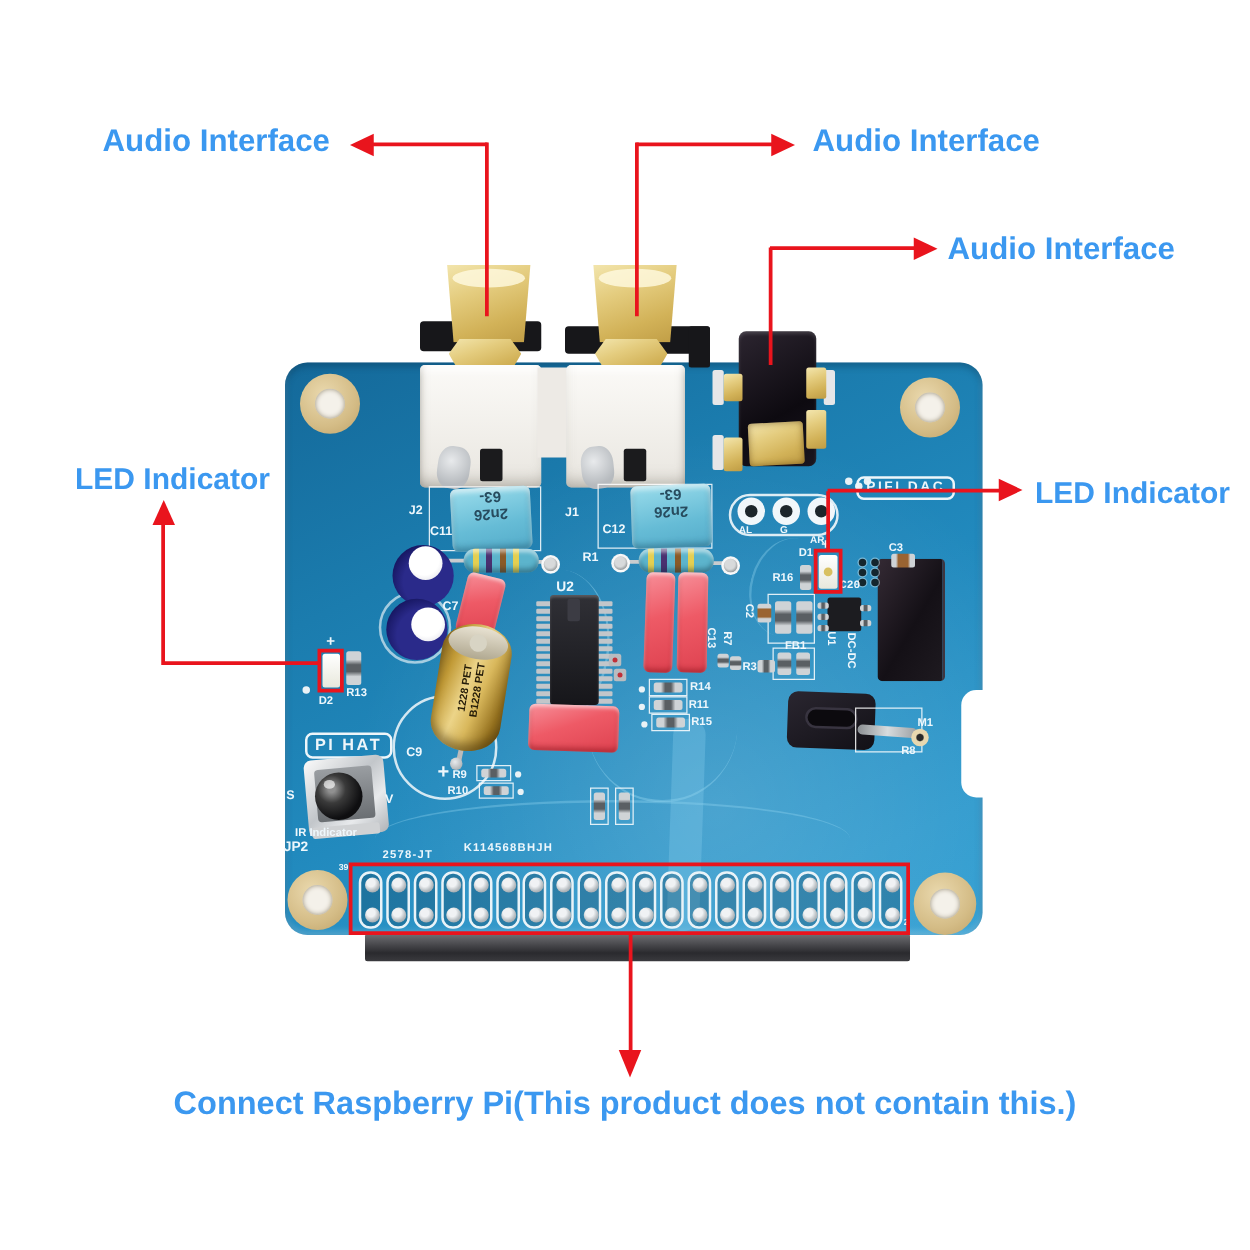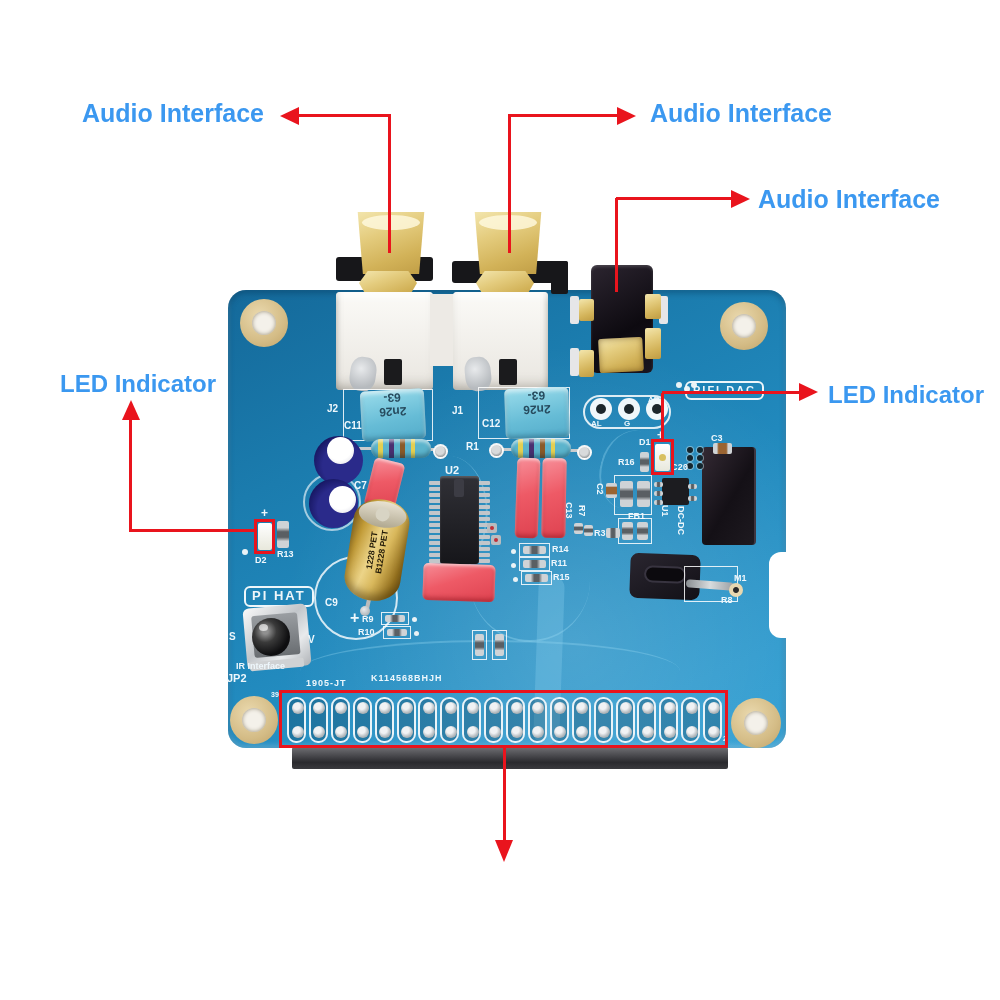--- a/index.html
+++ b/index.html
@@ -114,21 +114,21 @@
       <div class="hole" style="left:6px;top:6px;width:10px;height:10px;background:#1d262b;"></div>
     </div>
   <div class="hole" style="left:618px;top:398px;width:22px;height:22px;background:#f1f7fa;">
       <div class="hole" style="left:6px;top:6px;width:10px;height:10px;background:#1d262b;"></div>
     </div>
   <div class="hole" style="left:646px;top:398px;width:22px;height:22px;background:#f1f7fa;">
       <div class="hole" style="left:6px;top:6px;width:10px;height:10px;background:#1d262b;"></div>
     </div>
   <span class="silk" style="left:591px;top:420px;font-size:8px;">AL</span>
   <span class="silk" style="left:624px;top:420px;font-size:8px;">G</span>
-  <span class="silk" style="left:648px;top:396px;font-size:8px;">AR</span>
+  <span class="silk" style="left:648px;top:428px;font-size:8px;">AR</span>
 
   <div class="silkbox" style="left:343px;top:389px;width:90px;height:52px;"></div>
   <div class="silkbox" style="left:478px;top:387px;width:92px;height:52px;"></div>
   <span class="silk" style="left:327px;top:404px;font-size:10px;">J2</span>
   <span class="silk" style="left:452px;top:406px;font-size:10px;">J1</span>
   <span class="silk" style="left:344px;top:421px;font-size:10px;">C11</span>
   <span class="silk" style="left:482px;top:419px;font-size:10px;">C12</span>
 
   <div class="abs" style="left:361px;top:390px;width:64px;height:50px;border-radius:5px;transform:rotate(-3deg);
        background:linear-gradient(170deg,#9adceb,#66bcd6 60%,#54accA);box-shadow:inset 0 3px 4px rgba(255,255,255,.6), inset 0 -3px 5px rgba(20,70,95,.4);">
@@ -318,38 +318,38 @@
   <div class="abs" style="left:245px;top:606px;width:64px;height:62px;border-radius:6px;transform:rotate(-5deg);
        background:linear-gradient(140deg,#fafafa,#c2c6ca 45%,#e8eaec 70%,#aeb2b6);">
     <div class="abs" style="left:8px;top:8px;width:46px;height:42px;border-radius:3px;background:linear-gradient(180deg,#9a9ea2,#6a6e72);"></div>
     </div>
   <div class="hole" style="left:252px;top:618px;width:38px;height:38px;background:radial-gradient(circle at 35% 35%,#909090 0 8%,#3a3a3a 32%,#0e0e10 68%);">
     <div class="hole" style="left:7px;top:6px;width:9px;height:7px;background:rgba(255,255,255,.65);"></div>
     </div>
   <div class="abs" style="left:250px;top:660px;width:54px;height:9px;background:#d0d2d4;transform:rotate(-5deg);border-radius:2px;"></div>
   <span class="silk" style="left:229px;top:632px;font-size:10px;">S</span>
   <span class="silk" style="left:308px;top:635px;font-size:10px;">V</span>
-  <span class="silk" style="left:236px;top:662px;">IR Interface</span>
+  <span class="silk" style="left:236px;top:662px;">IR Indicator</span>
   <span class="silk" style="left:227px;top:673px;font-size:11px;">JP2</span>
 
   <span class="silk" style="left:362px;top:615px;">R9</span>
   <div class="silkbox" style="left:381px;top:612px;width:28px;height:13px;"></div>
   <div class="padh" style="left:385px;top:615px;width:20px;height:7px;"></div>
   <div class="dotw" style="left:412px;top:617px;width:5px;height:5px;"></div>
   <span class="silk" style="left:358px;top:628px;">R10</span>
   <div class="silkbox" style="left:383px;top:626px;width:28px;height:13px;"></div>
   <div class="padh" style="left:387px;top:629px;width:20px;height:7px;"></div>
   <div class="dotw" style="left:414px;top:631px;width:5px;height:5px;"></div>
   <div class="silkbox" style="left:472px;top:630px;width:15px;height:30px;"></div>
   <div class="pad" style="left:475px;top:634px;width:9px;height:22px;"></div>
   <div class="silkbox" style="left:492px;top:630px;width:15px;height:30px;"></div>
   <div class="pad" style="left:495px;top:634px;width:9px;height:22px;"></div>
 
   <span class="badge" style="left:685px;top:381px;font-size:11px;">PIFI DAC</span>
-  <span class="silk" style="left:306px;top:679px;letter-spacing:1px;">1905-JT</span>
+  <span class="silk" style="left:306px;top:679px;letter-spacing:1px;">2578-JT</span>
   <span class="silk" style="left:371px;top:674px;letter-spacing:1px;">K114568BHJH</span>
 
   <span class="silk" style="left:271px;top:691px;font-size:7px;">39</span>
   <span class="silk" style="left:723px;top:735px;font-size:7px;">2</span>
   <div id="gpio-row" class="abs" style="left:287px;top:697px;width:438px;height:48px;">
       <div class="gpio-pill" style="left: 0px;">
         <div class="gpio-hole" style="top: 3px;"></div>
         <div class="gpio-hole" style="top: 27px;"></div>
       </div>
       <div class="gpio-pill" style="left: 21.9px;">
@@ -455,14 +455,15 @@
 
   <span class="blabel" style="left:828px;top:381px;font-size:24px;">LED Indicator</span>
   <div class="rl" style="left:662px;top:391px;width:139px;height:3px;"></div>
   <div class="ah ah-right" style="left:799px;top:383px;"></div>
   <div class="rl" style="left:661px;top:393px;width:3px;height:48px;"></div>
   <div class="rbox" style="left:651px;top:439px;width:23px;height:36px;"></div>
 
   <div class="rbox" style="left:279px;top:690px;width:449px;height:58px;"></div>
   <div class="rl" style="left:503px;top:746px;width:3px;height:95px;"></div>
   <div class="ah ah-down" style="left:495px;top:840px;"></div>
+  <div class="abs" style="left:0;top:867px;width:1000px;text-align:center;color:#3b98f0;font-weight:600;font-size:26px;">Connect Raspberry Pi(This product does not contain this.)</div>
 
 </div>
 
 </body></html>

